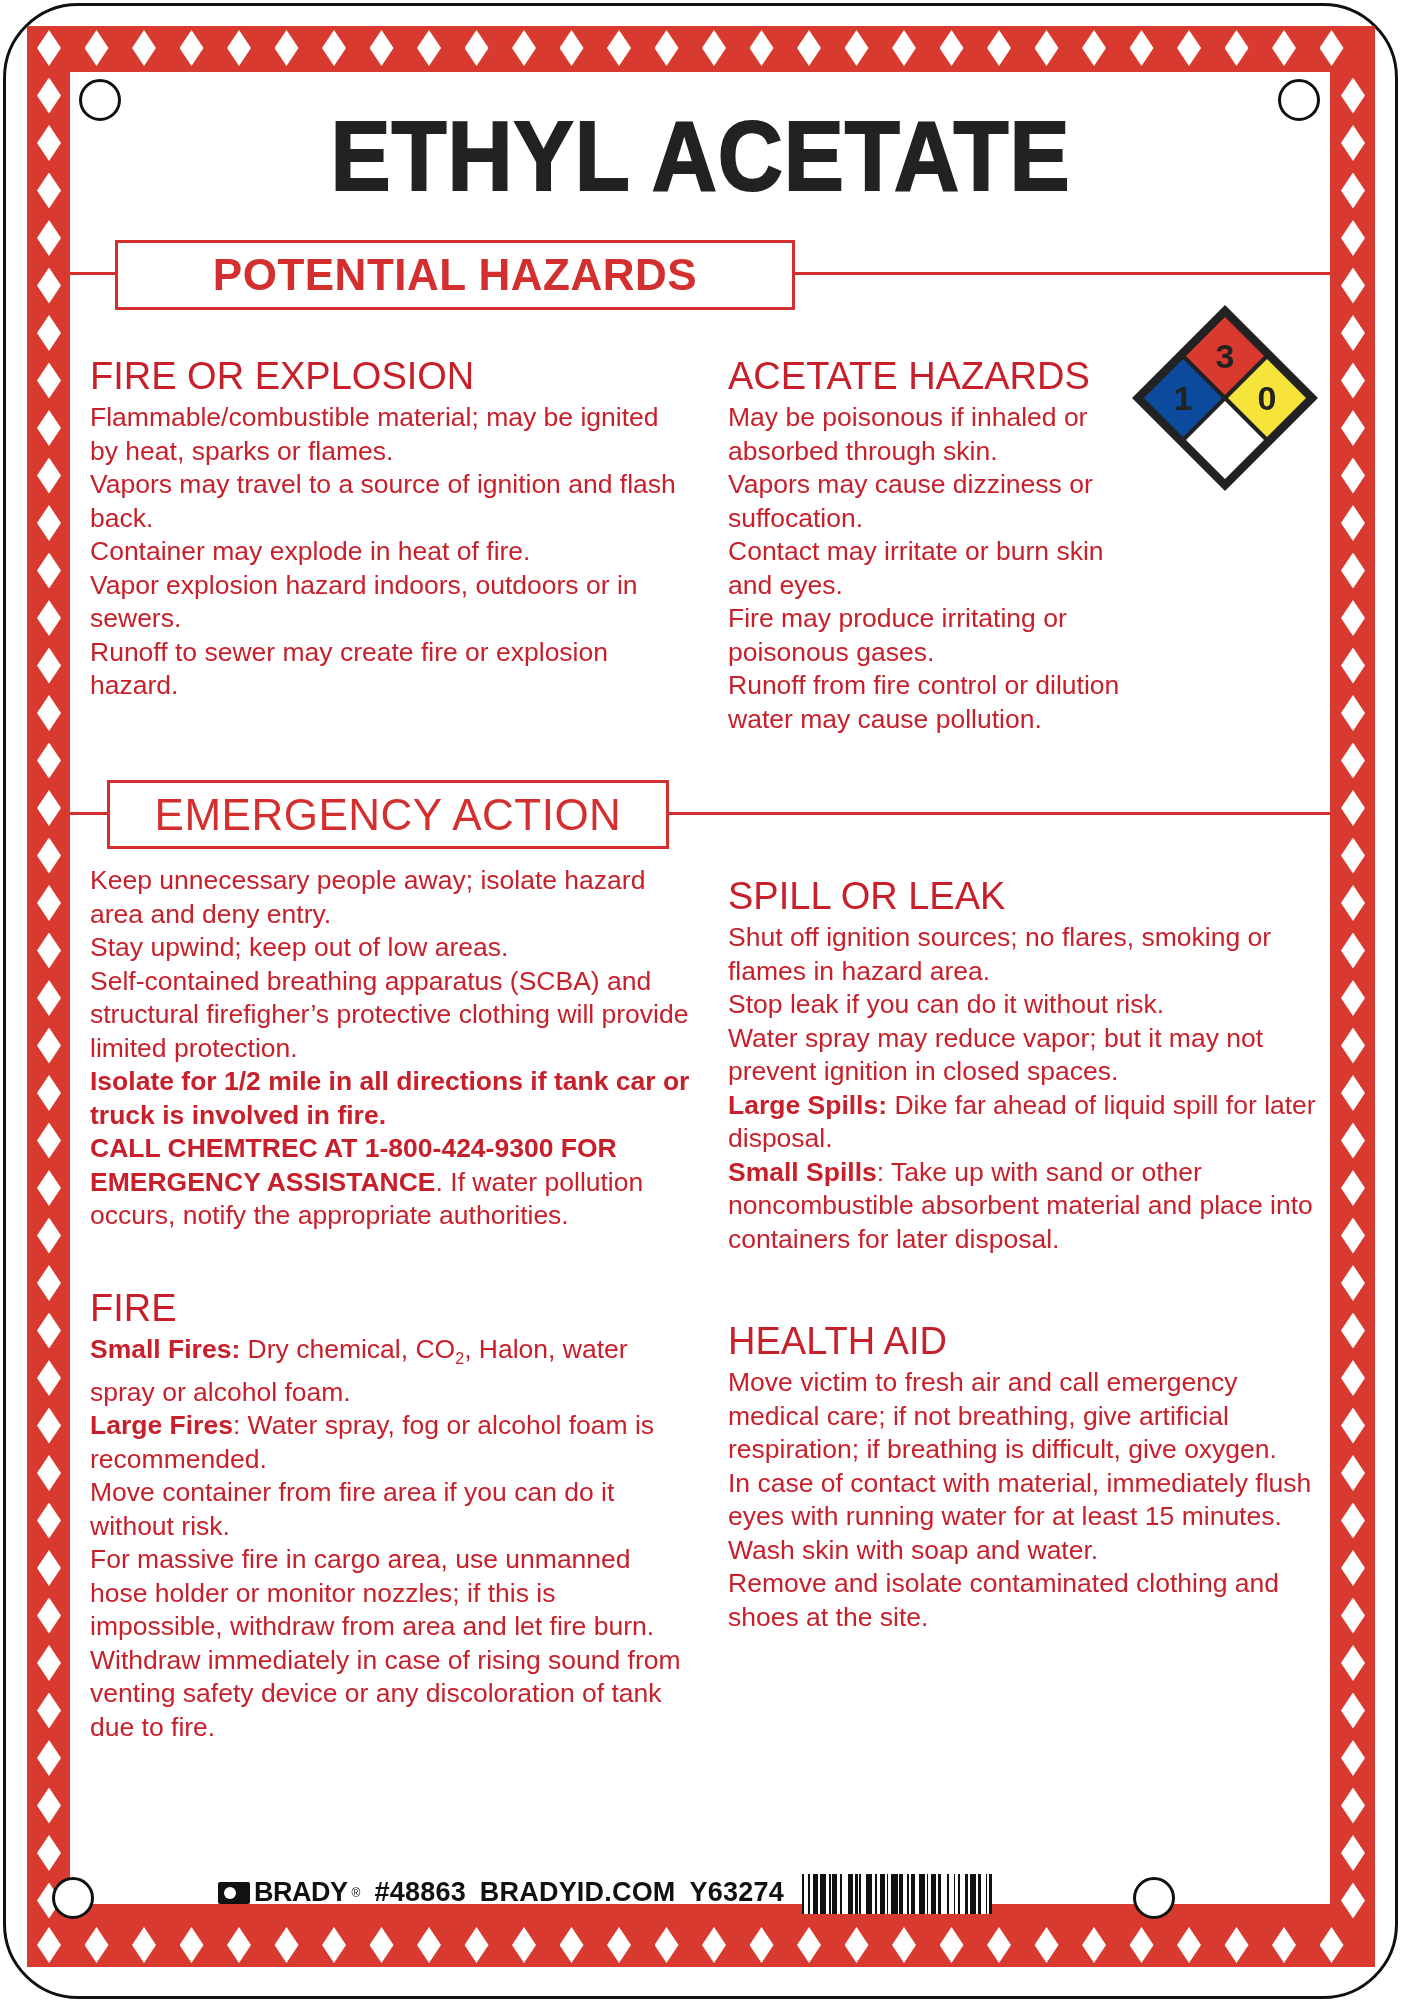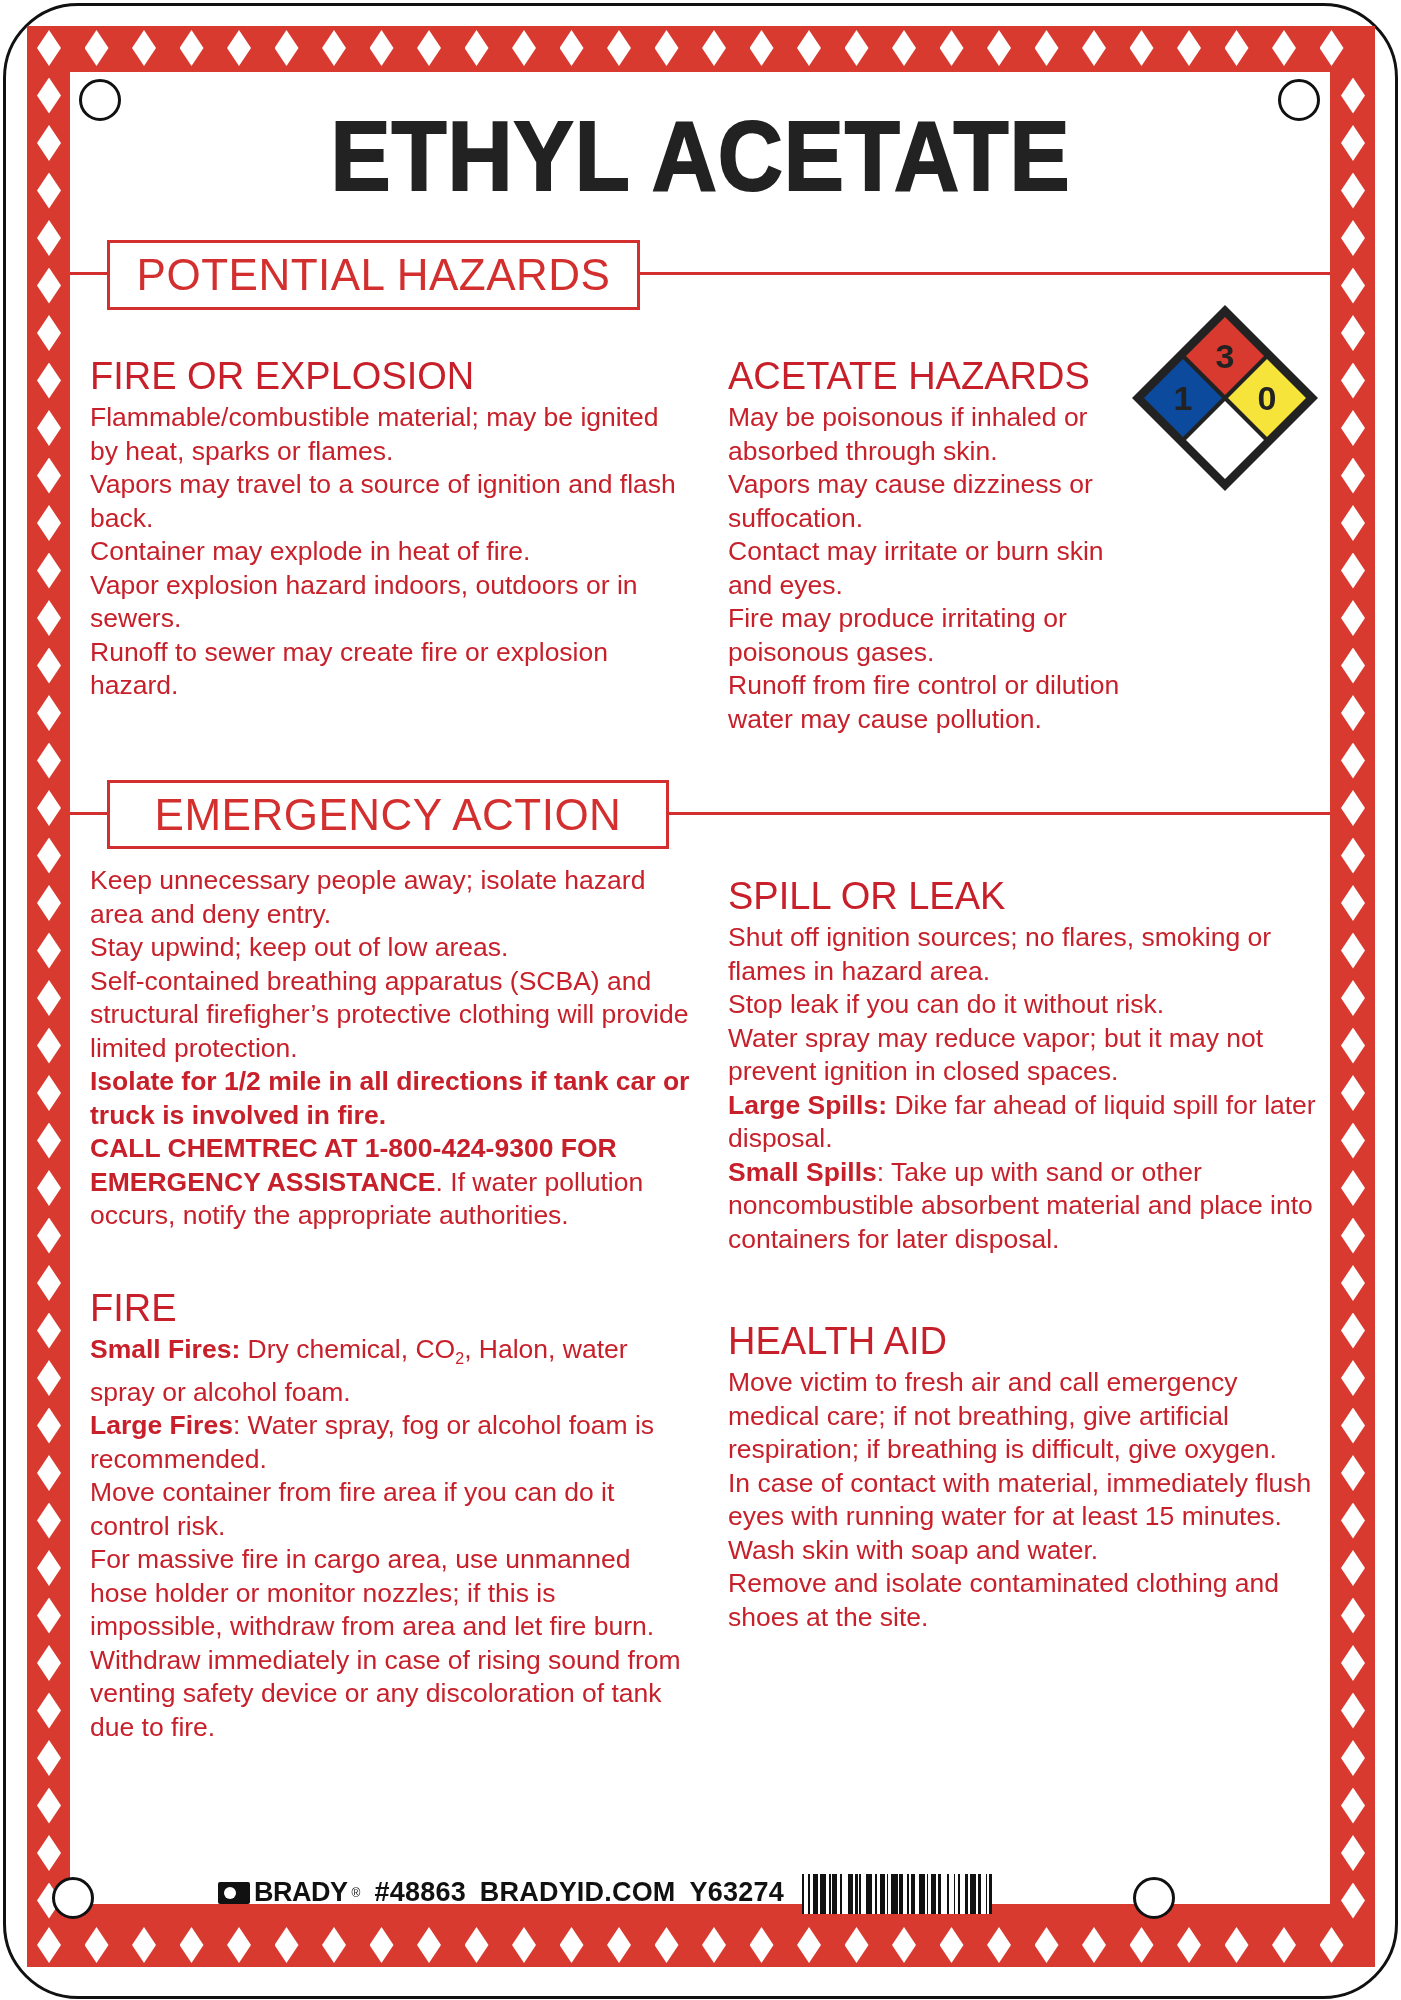--- a/index.html
+++ b/index.html
@@ -207,21 +207,21 @@
 <div class="inner"></div>
 
 <div class="hole" style="left:79px; top:79px;"></div>
 <div class="hole" style="left:1278px; top:79px;"></div>
 <div class="hole" style="left:52px; top:1877px;"></div>
 <div class="hole" style="left:1133px; top:1877px;"></div>
 
 <div class="title">ETHYL ACETATE</div>
 
 <div class="hline" style="left:70px; width:1260px; top:272px;"></div>
-<div class="hbox" style="left:107px; top:240px; width:533px; height:70px;">
+<div class="hbox" style="left:115px; top:240px; width:680px; height:70px;font-weight:bold;">
   <span>POTENTIAL HAZARDS</span>
 </div>
 
 <div class="sec" style="left:90px; top:355px; width:600px;">
   <h2>FIRE OR EXPLOSION</h2>
   <p>Flammable/combustible material; may be ignited by heat, sparks or flames.</p>
   <p>Vapors may travel to a source of ignition and flash back.</p>
   <p>Container may explode in heat of fire.</p>
   <p>Vapor explosion hazard indoors, outdoors or in sewers.</p>
   <p>Runoff to sewer may create fire or explosion hazard.</p>
@@ -266,21 +266,21 @@
   <p>Stop leak if you can do it without risk.</p>
   <p>Water spray may reduce vapor; but it may not prevent ignition in closed spaces.</p>
   <p><span class="b">Large Spills:</span><span> Dike far ahead of liquid spill for later disposal.</span></p>
   <p><span class="b">Small Spills</span><span>: Take up with sand or other noncombustible absorbent material and place into containers for later disposal.</span></p>
 </div>
 
 <div class="sec" style="left:90px; top:1287px; width:600px;">
   <h2>FIRE</h2>
   <p><span class="b">Small Fires:</span><span> Dry chemical, CO</span><sub style="font-size:16px;">2</sub><span>, Halon, water spray or alcohol foam.</span></p>
   <p><span class="b">Large Fires</span><span>: Water spray, fog or alcohol foam is recommended.</span></p>
-  <p>Move container from fire area if you can do it control risk.</p>
+  <p>Move container from fire area if you can do it without risk.</p>
   <p>For massive fire in cargo area, use unmanned hose holder or monitor nozzles; if this is impossible, withdraw from area and let fire burn.</p>
   <p>Withdraw immediately in case of rising sound from venting safety device or any discoloration of tank due to fire.</p>
 </div>
 
 <div class="sec" style="left:728px; top:1320px; width:600px;">
   <h2>HEALTH AID</h2>
   <p>Move victim to fresh air and call emergency medical care; if not breathing, give artificial respiration; if breathing is difficult, give oxygen.</p>
   <p>In case of contact with material, immediately flush eyes with running water for at least 15 minutes. Wash skin with soap and water.</p>
   <p>Remove and isolate contaminated clothing and shoes at the site.</p>
 </div>

